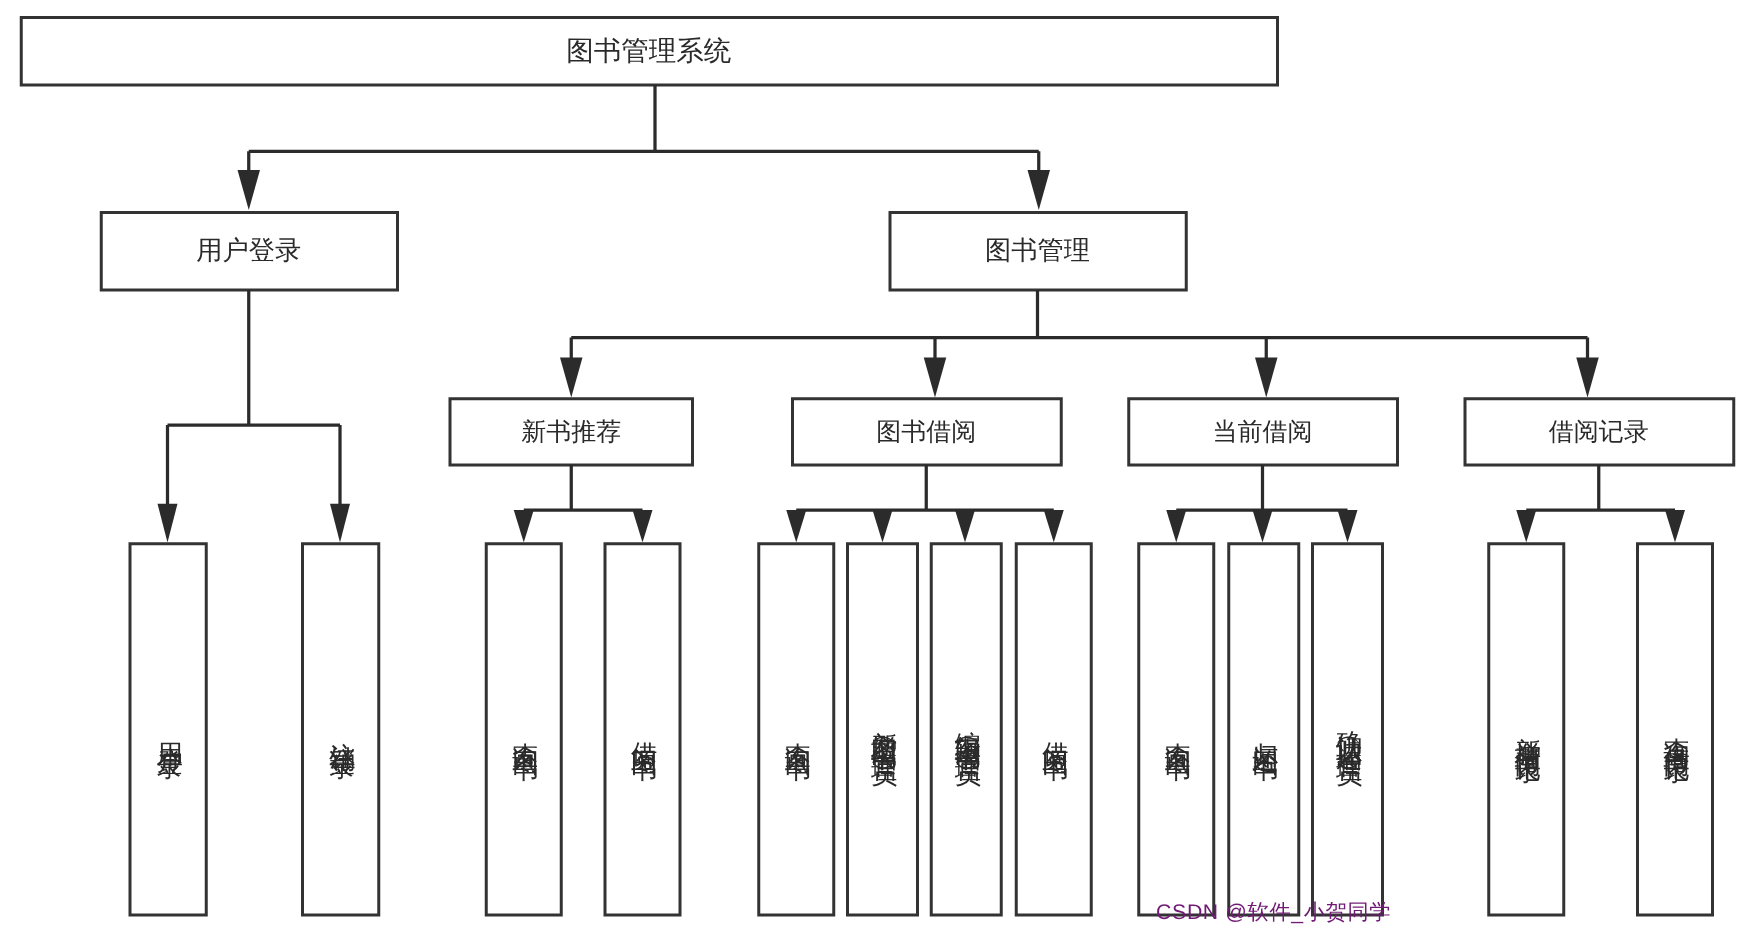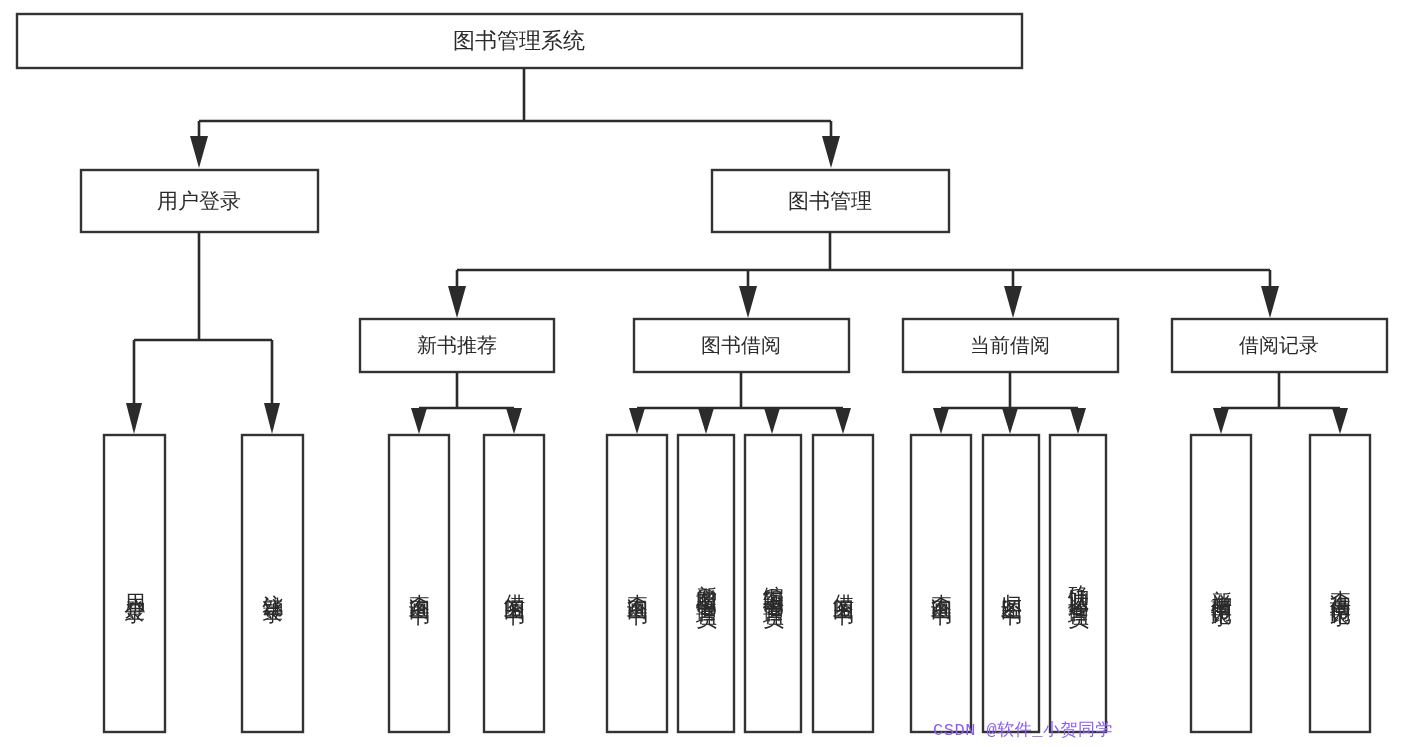--- a/index.html
+++ b/index.html
@@ -63,23 +63,23 @@
     align-items: center;
     justify-content: center;
     text-align: center;
     white-space: nowrap;
     pointer-events: none;
   }
   #watermark {
     position: absolute;
     right: 8px;
     bottom: 6px;
-    font-family: Liberation Mono, monospace;
+    font-family: Liberation Sans, sans-serif;
     font-size: 17px;
-    color: #8b5cf6;
+    color: #701a75;
     letter-spacing: 0.5px;
     white-space: nowrap;
   }
 </style>
 </head>
 <body>
 
 <div id="diagram-root">
 
   <svg id="tree-svg" viewBox="0 0 1405 747">

